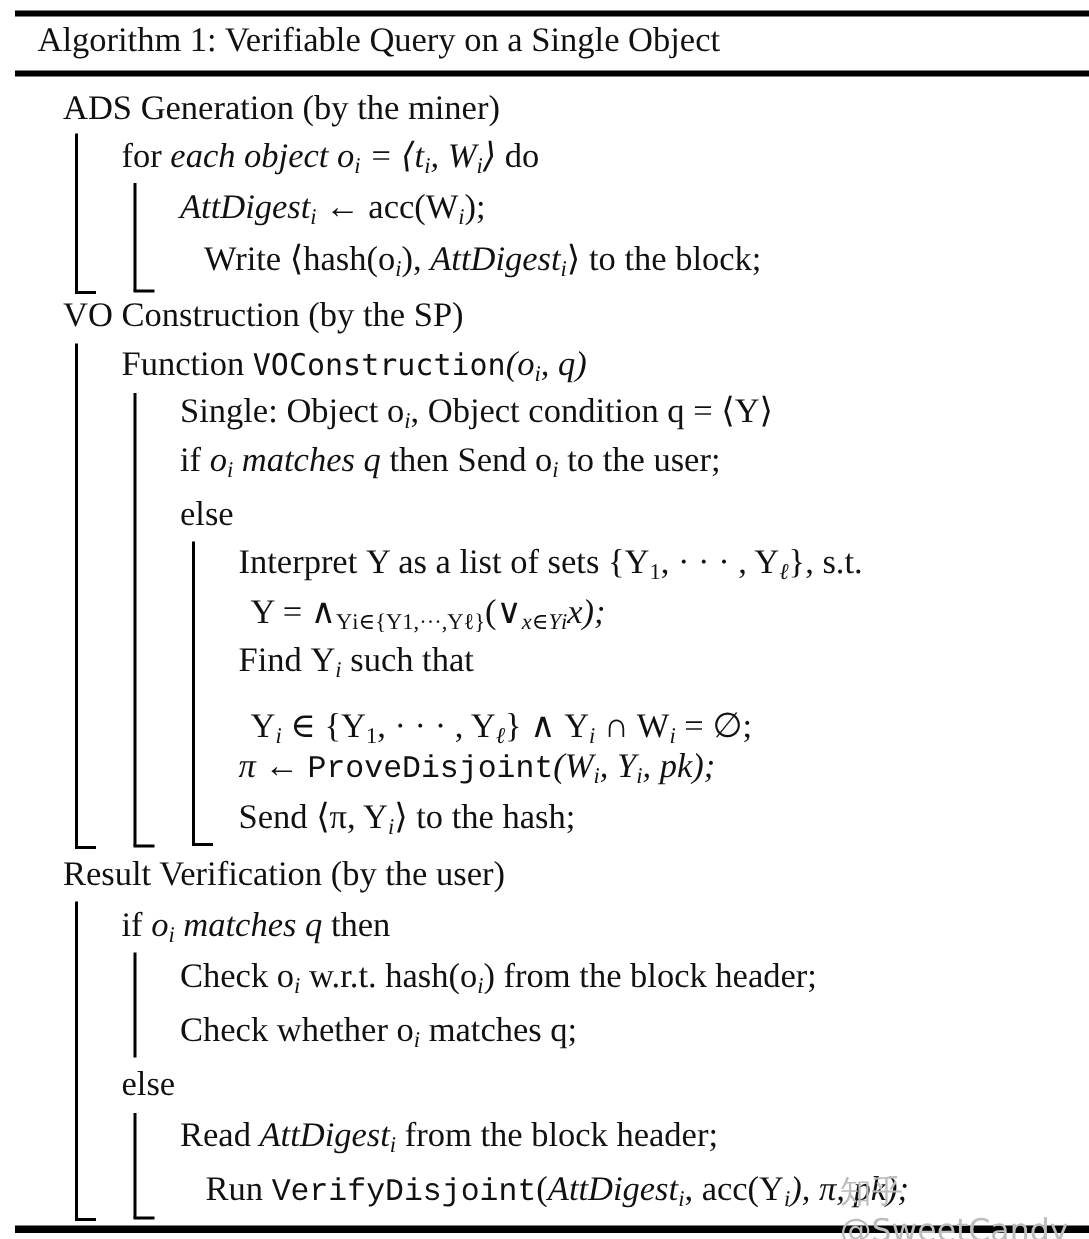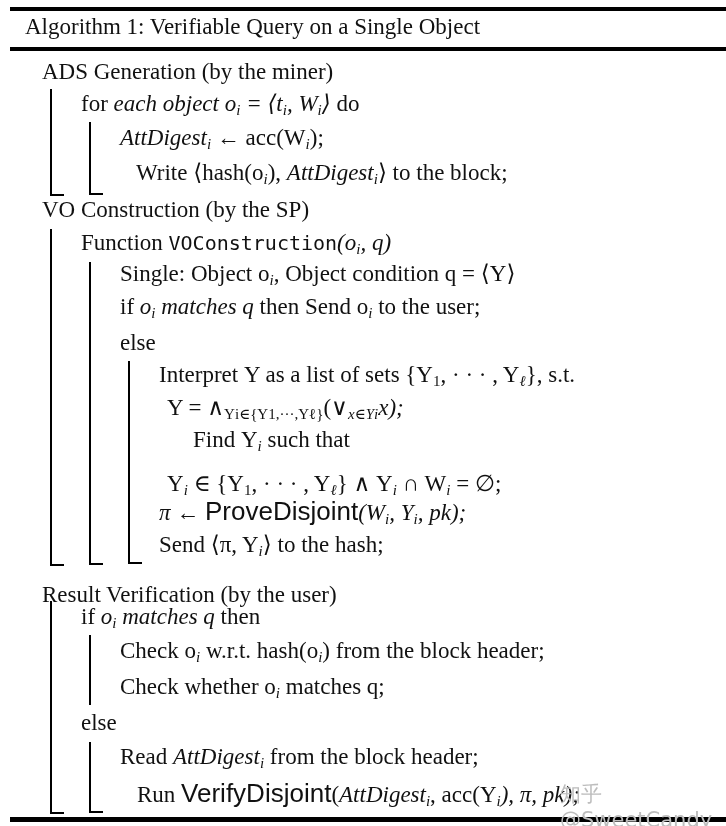--- a/index.html
+++ b/index.html
@@ -3,21 +3,21 @@
 <meta charset="utf-8">
 <style>
   html, body { margin:0; padding:0; background:#ffffff; }
   body { width:726px; height:826px; position:relative; overflow:hidden;
          font-family:"Liberation Serif","DejaVu Serif",serif; color:#111; }
   .rule { position:absolute; left:10px; right:0; background:#000; }
   .line { position:absolute; white-space:nowrap; font-size:23px; line-height:30px; }
   .b { font-weight:normal; }
   .it { font-style:italic; }
   .mono { font-family:"DejaVu Sans Mono","Liberation Mono",monospace; font-size:20px; }
-  .sans { font-family:Liberation Sans, sans-serif; font-size:26px; }
+  .sans { font-family:Liberation Mono, monospace; font-size:21px; }
   sub { font-size:15px; vertical-align:-4px; line-height:0; }
   .vbar { position:absolute; width:1.5px; background:#000; }
   .hbar { position:absolute; height:1.5px; background:#000; width:14px; }
   .wm { position:absolute; left:560px; top:780px; font-family:"DejaVu Sans",sans-serif;
         font-size:21px; color:#bdbdbd; }
 </style>
 </head>
 <body>
 
 <div class="rule" style="top:7px;height:4px;"></div>
@@ -68,34 +68,34 @@
 <div class="line b" style="left:120px;top:328px;">else</div>
 <div class="vbar" style="left:128px;top:361px;height:202px;"></div>
 <div class="hbar" style="left:128px;top:562px;"></div>
 
 <div class="line" style="left:159px;top:360px;">
   <span>Interpret Υ as a list of sets {Υ</span><sub>1</sub><span>, · · · , Υ</span><sub class="it">ℓ</sub><span>}, s.t.</span>
 </div>
 <div class="line" style="left:167px;top:393px;">
   <span>Υ = ∧</span><sub>Υi∈{Υ1,···,Υℓ}</sub><span>(∨</span><sub class="it">x∈Υi</sub><span class="it">x);</span>
 </div>
-<div class="line" style="left:159px;top:425px;margin-left:34px;">
+<div class="line" style="left:159px;top:425px;">
   <span>Find Υ</span><sub class="it">i</sub><span> such that</span>
 </div>
 <div class="line" style="left:167px;top:457px;margin-top:12px;">
   <span>Υ</span><sub class="it">i</sub><span> ∈ {Υ</span><sub>1</sub><span>, · · · , Υ</span><sub class="it">ℓ</sub><span>} ∧ Υ</span><sub class="it">i</sub><span> ∩ W</span><sub class="it">i</sub><span> = ∅;</span>
 </div>
 <div class="line" style="left:159px;top:496px;">
   <span class="it">π ← </span><span class="sans">ProveDisjoint</span><span class="it">(W</span><sub class="it">i</sub><span class="it">, Υ</span><sub class="it">i</sub><span class="it">, pk);</span>
 </div>
 <div class="line" style="left:159px;top:530px;">
   <span>Send ⟨π, Υ</span><sub class="it">i</sub><span>⟩ to the hash;</span>
 </div>
 
-<div class="line b" style="left:42px;top:580px;text-align:center;">Result Verification (by the user)</div>
+<div class="line b" style="left:42px;top:568px;text-align:center;">Result Verification (by the user)</div>
 <div class="vbar" style="left:50px;top:601px;height:212px;"></div>
 <div class="hbar" style="left:50px;top:812px;"></div>
 
 <div class="line" style="left:81px;top:602px;">
   <span class="b">if</span><span class="it"> o</span><sub class="it">i</sub><span class="it"> matches q </span><span class="b">then</span>
 </div>
 <div class="vbar" style="left:89px;top:635px;height:70px;"></div>
 
 <div class="line" style="left:120px;top:636px;">
   <span>Check o</span><sub class="it">i</sub><span> w.r.t. hash(o</span><sub class="it">i</sub><span>) from the block header;</span>

